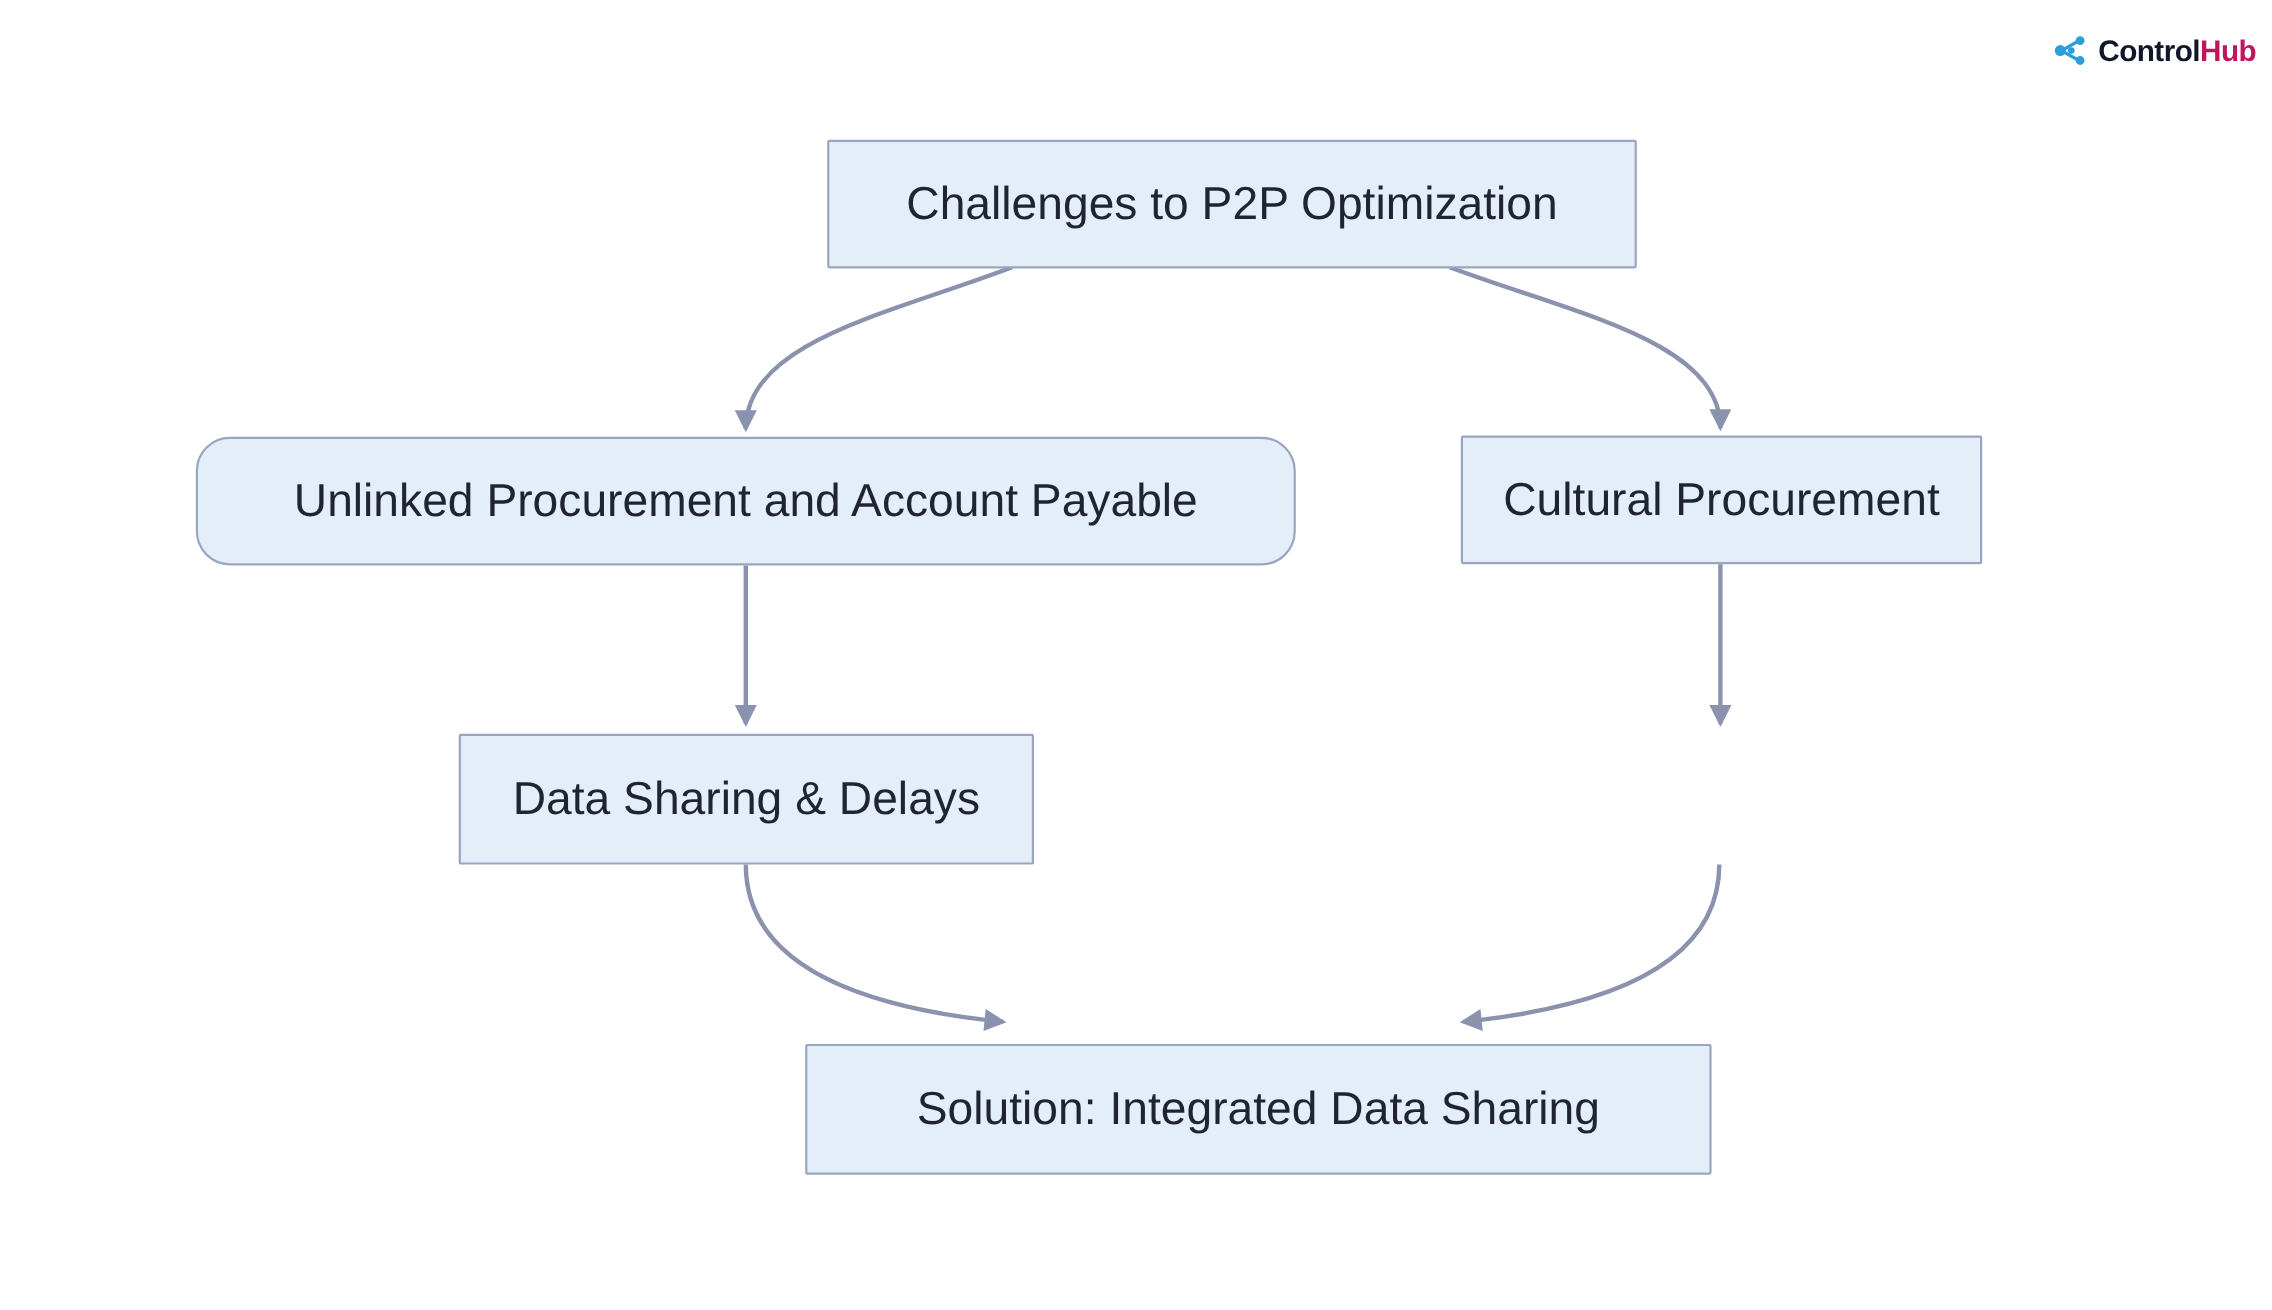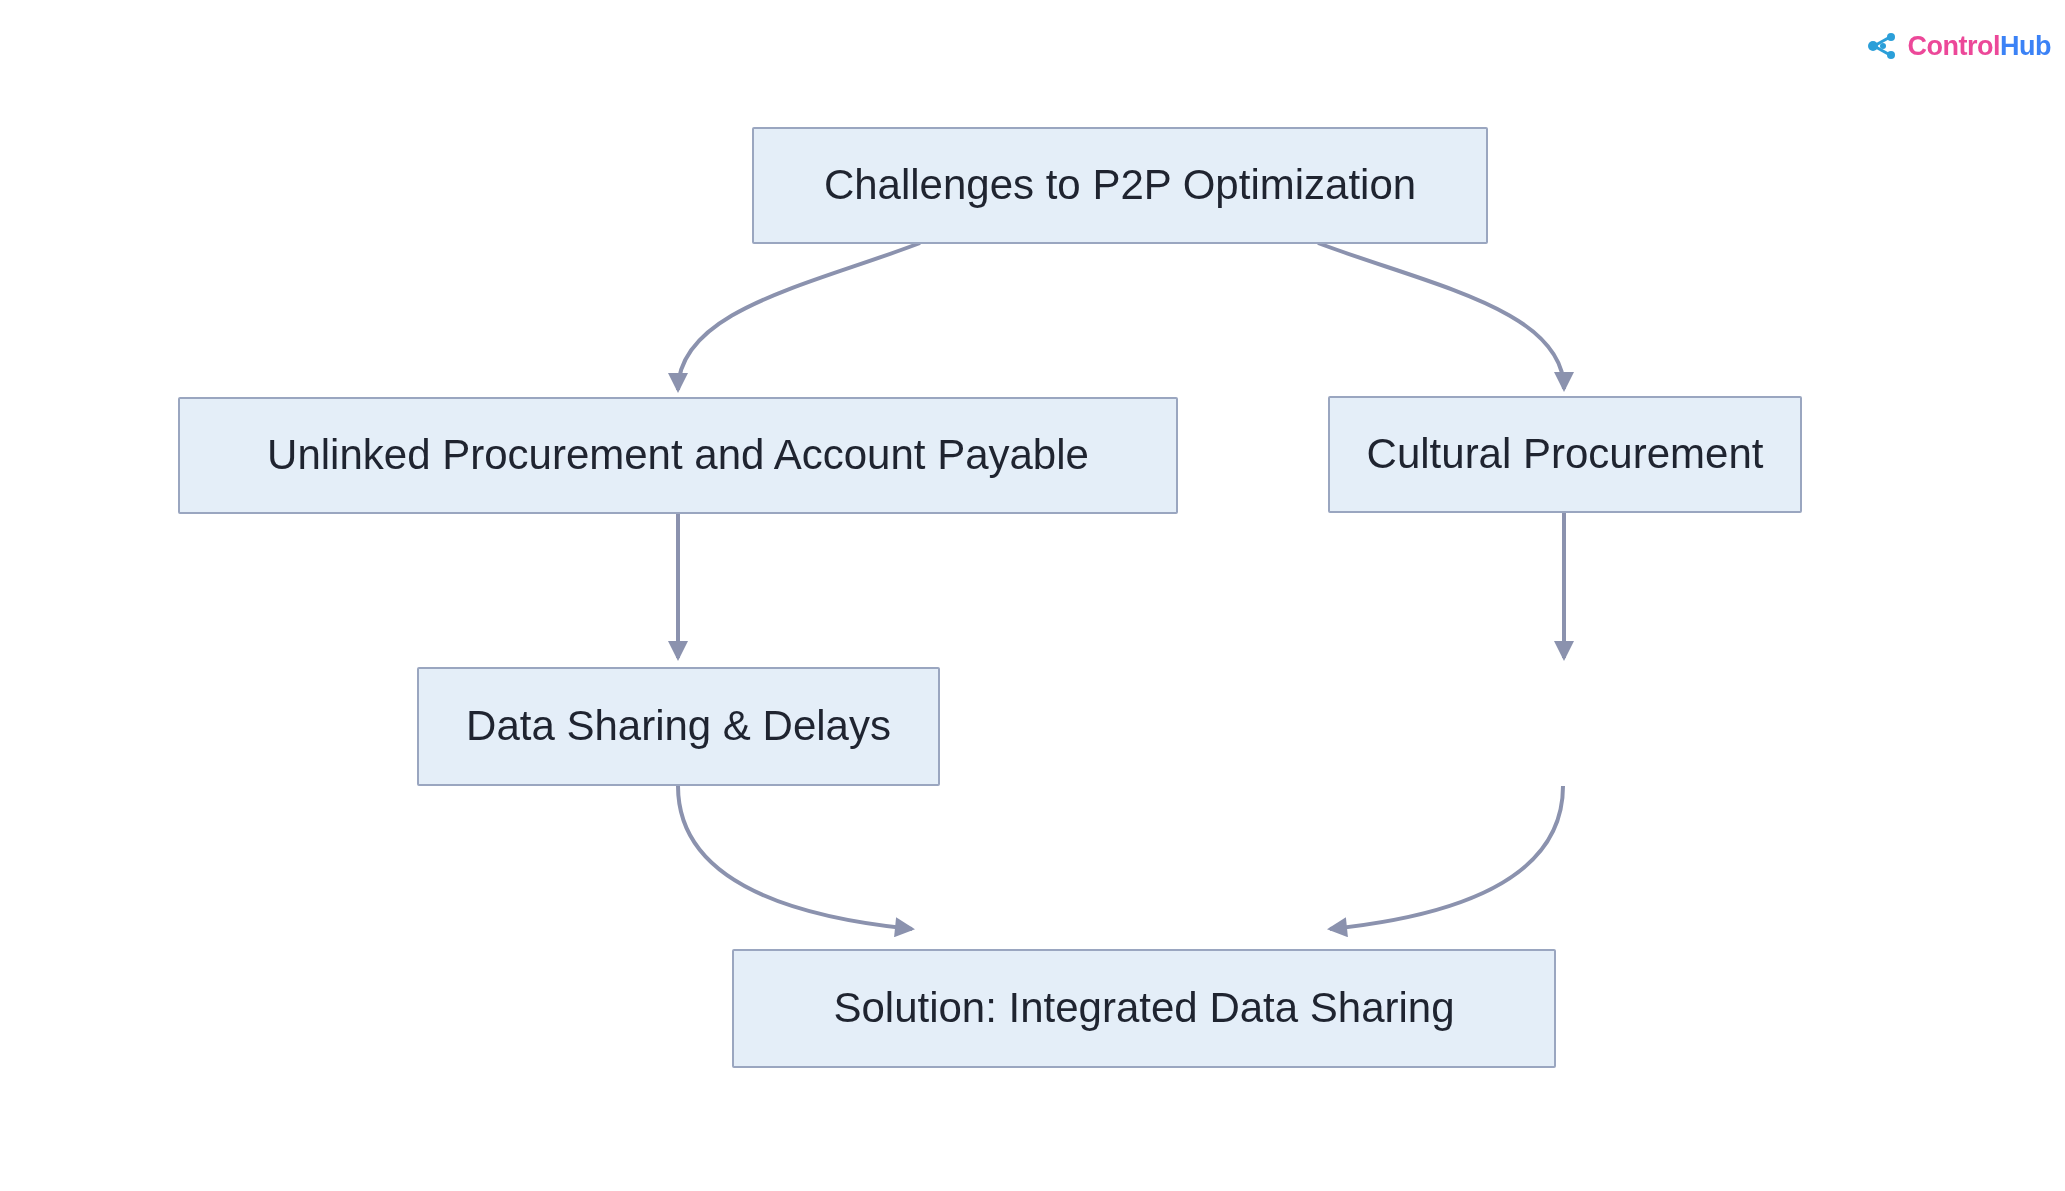--- a/index.html
+++ b/index.html
@@ -32,38 +32,38 @@
     border: 2px solid #9aa6c0;
     border-radius: 2px;
     color: #1f2430;
     font-size: 42px;
     line-height: 1.2;
     text-align: center;
     padding: 12px 20px;
     white-space: nowrap;
   }
   .n-title      { left: 752px;  top: 127px; width: 736px;  height: 117px; }
-  .n-unlinked   { left: 178px;  top: 397px; width: 1000px; height: 117px; }
+  .n-unlinked   { left: 178px;  top: 397px; width: 1000px; height: 117px; border-radius: 31px; }
   .n-cultural   { left: 1328px; top: 396px; width: 474px;  height: 117px; }
   .n-datashare  { left: 417px;  top: 667px; width: 523px;  height: 119px; }
   .n-resistance { left: 1310px; top: 667px; width: 508px;  height: 119px; }
   .n-solution   { left: 732px;  top: 937px; width: 824px;  height: 119px; margin-top: 12px; }
   .logo {
     position: absolute;
     top: 28px;
     right: 14px;
     display: flex;
     align-items: center;
     gap: 8px;
     font-weight: bold;
     font-size: 27px;
     letter-spacing: -0.5px;
   }
-  .logo .primary   { color: #ec4899; }
-  .logo .secondary { color: #3b82f6; }
+  .logo .primary   { color: #0f172a; }
+  .logo .secondary { color: #be185d; }
 </style>
 </head>
 <body>
 
 <div class="canvas">
 
   <svg class="edges" viewBox="0 0 2065 1191" xmlns="http://www.w3.org/2000/svg">
     <defs>
       <marker id="arrowhead" viewBox="0 0 10 10" refX="8.5" refY="5" markerWidth="24" markerHeight="20" orient="auto" markerUnits="userSpaceOnUse">
         <path d="M0,0 L10,5 L0,10 z" fill="#8b92ae"></path>

